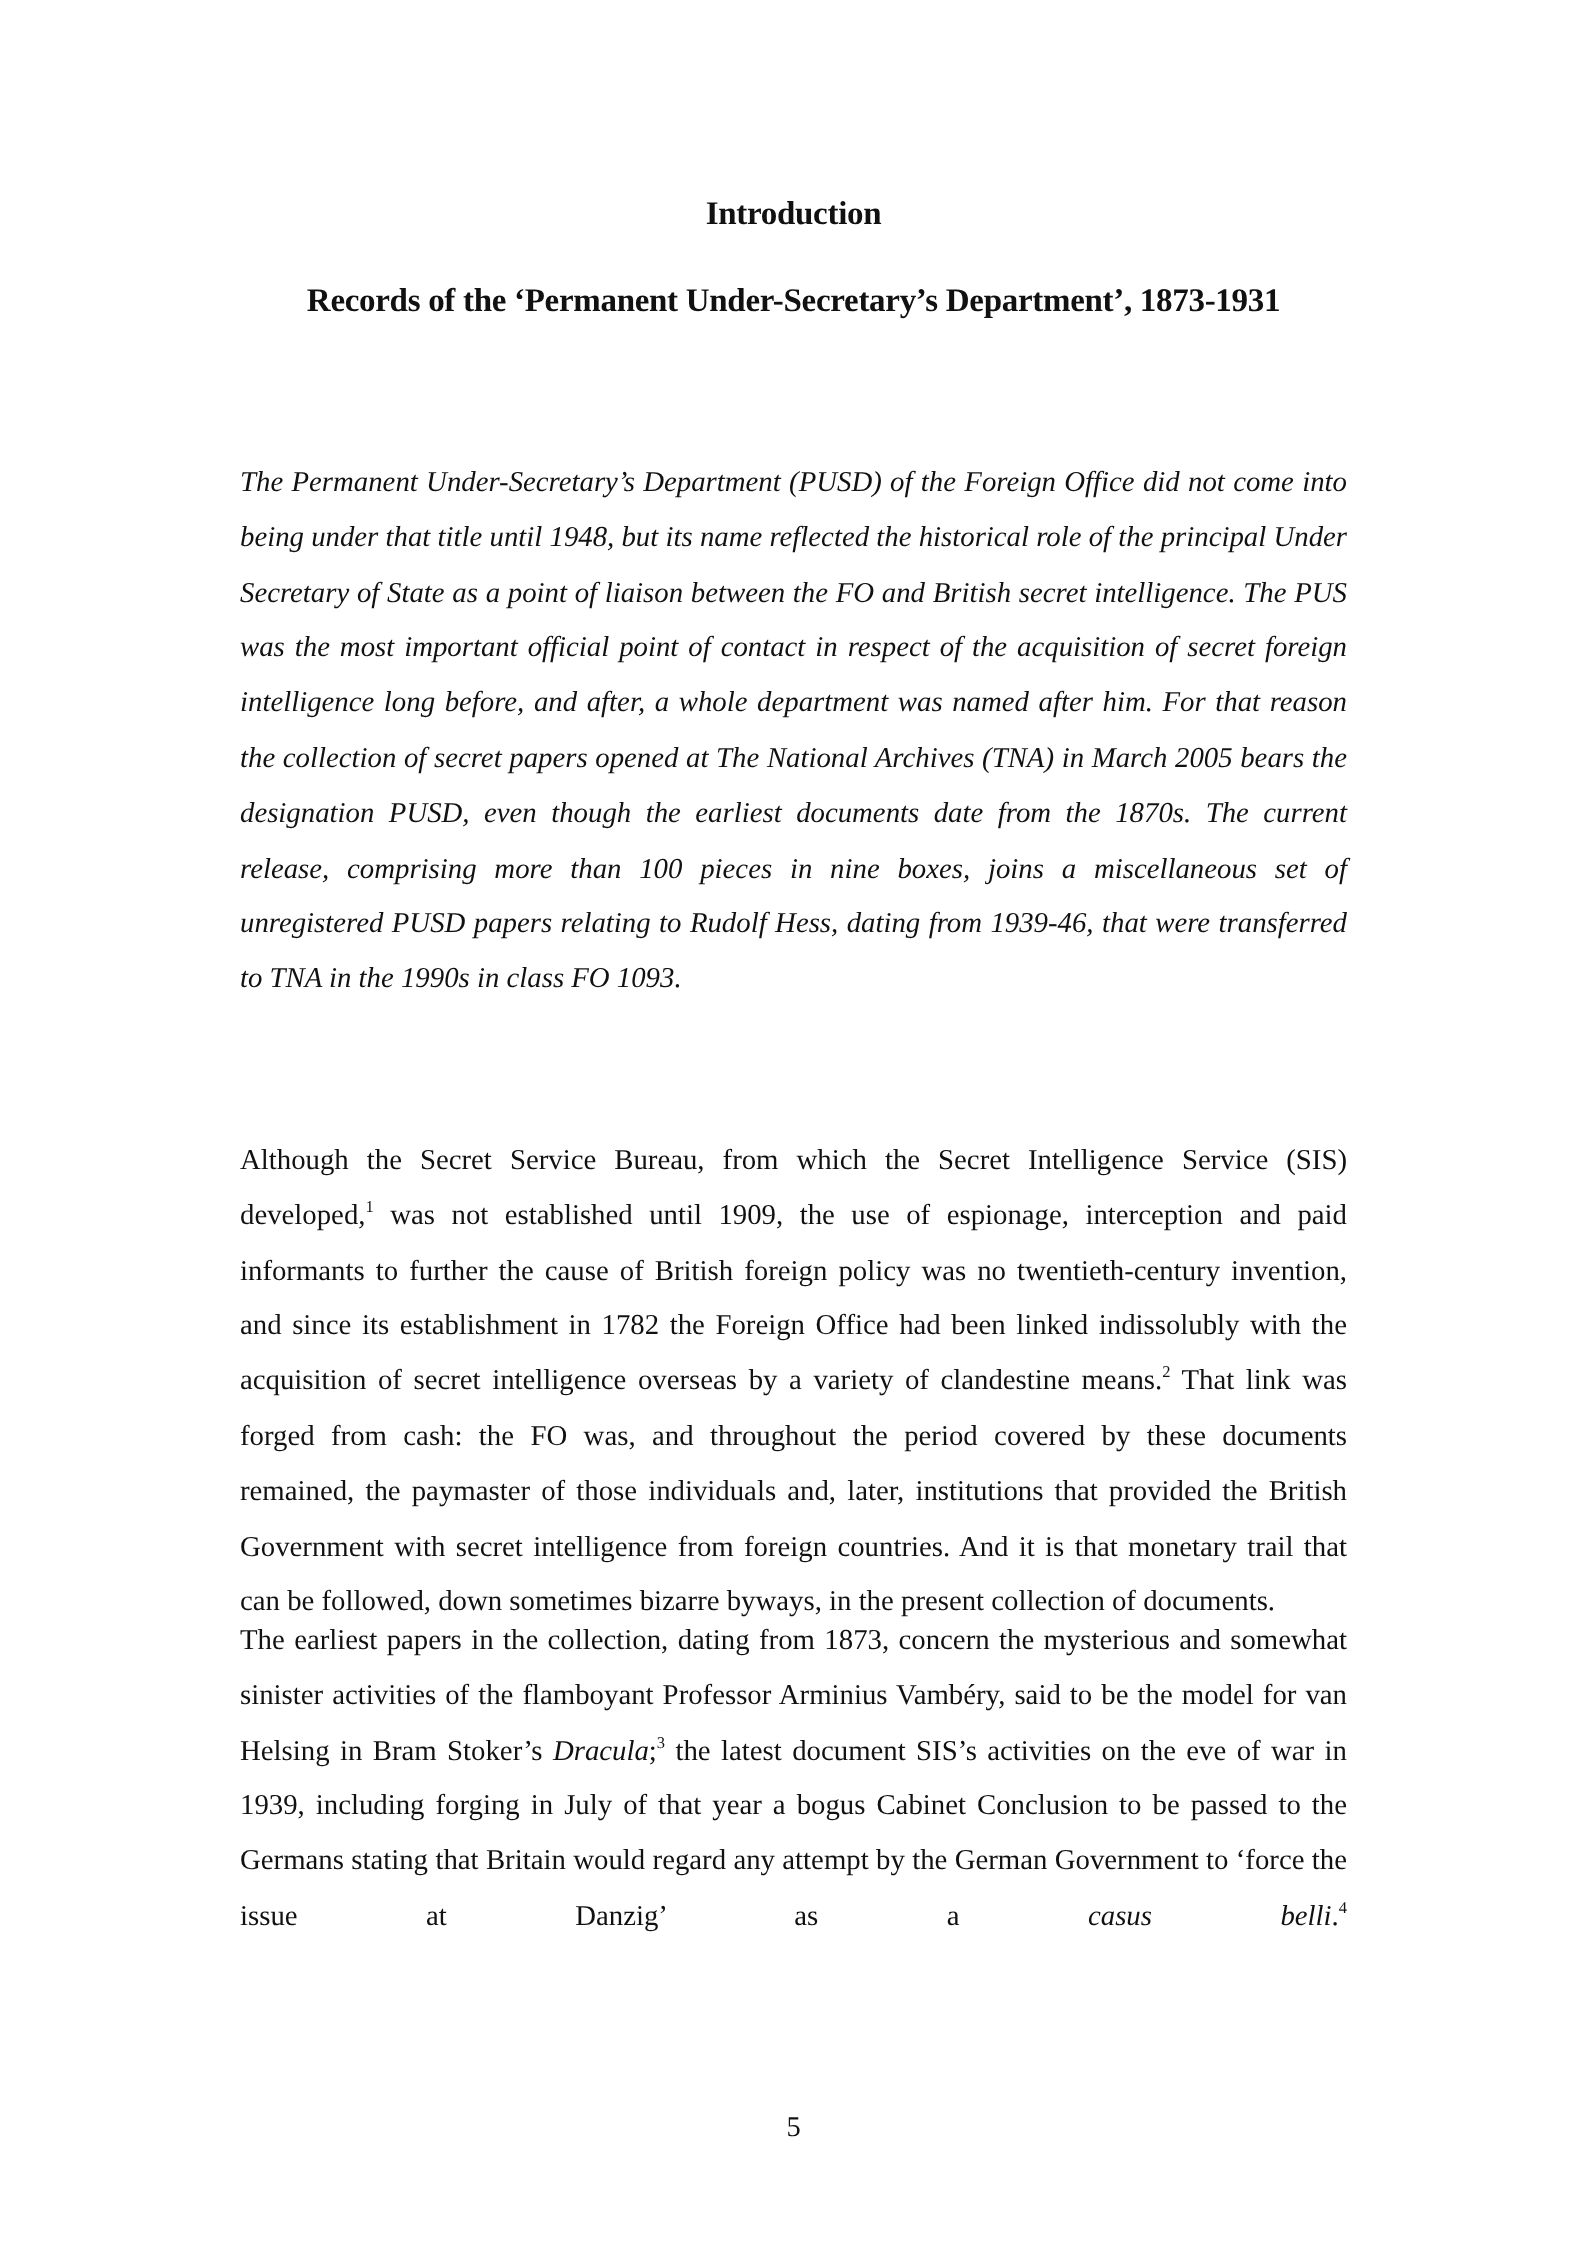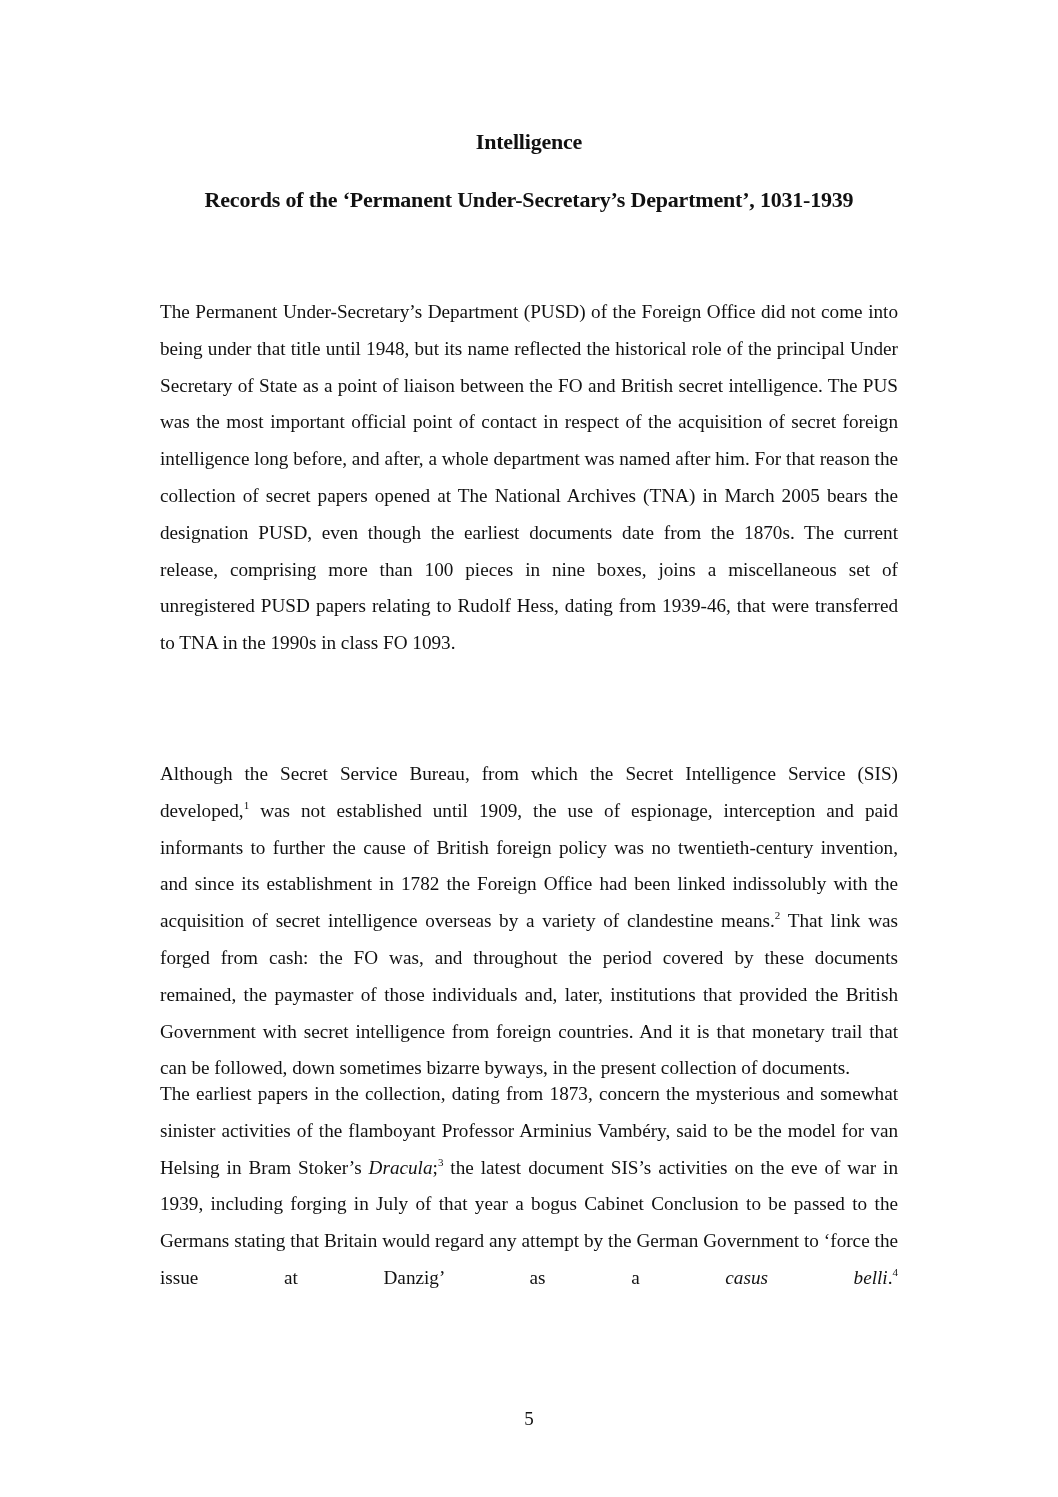--- a/index.html
+++ b/index.html
@@ -11,34 +11,34 @@
     position: absolute; left: 160px; width: 738px; text-align: center;
     font-weight: bold; font-size: 22px; letter-spacing: -0.2px;
   }
   .t1 { top: 129px; }
   .t2 { top: 186px; line-height: 28px; }
   .para {
     position: absolute; left: 160px; width: 738px;
     font-size: 19.2px; line-height: 36.8px; text-align: justify;
     text-align-last: left; margin: 0;
   }
-  .p1 { top: 294px; }
+  .p1 { top: 304px; font-style: italic; }
   .p2 { top: 756px; }
   .p3 { top: 1076px; text-align-last: justify; }
   sup { font-size: 11px; line-height: 0; vertical-align: 8px; }
   .pagenum {
     position: absolute; top: 1408px; left: 0; width: 1058px; text-align: center;
     font-size: 19px;
   }
 </style>
 </head>
 <body>
 
-<div class="title t1">Intelligence</div>
-<div class="title t2">Records of the ‘Permanent Under-Secretary’s Department’, 1031-1939</div>
+<div class="title t1">Introduction</div>
+<div class="title t2">Records of the ‘Permanent Under-Secretary’s Department’, 1873-1931</div>
 
 <p class="para p1">The Permanent Under-Secretary’s Department (PUSD) of the Foreign Office did not come into being under that title until 1948, but its name reflected the historical role of the principal Under Secretary of State as a point of liaison between the FO and British secret intelligence. The PUS was the most important official point of contact in respect of the acquisition of secret foreign intelligence long before, and after, a whole department was named after him. For that reason the collection of secret papers opened at The National Archives (TNA) in March 2005 bears the designation PUSD, even though the earliest documents date from the 1870s. The current release, comprising more than 100 pieces in nine boxes, joins a miscellaneous set of unregistered PUSD papers relating to Rudolf Hess, dating from 1939-46, that were transferred to TNA in the 1990s in class FO 1093.</p>
 
 <p class="para p2"><span>Although the Secret Service Bureau, from which the Secret Intelligence Service (SIS) developed,</span><sup>1</sup><span> was not established until 1909, the use of espionage, interception and paid informants to further the cause of British foreign policy was no twentieth-century invention, and since its establishment in 1782 the Foreign Office had been linked indissolubly with the acquisition of secret intelligence overseas by a variety of clandestine means.</span><sup>2</sup><span> That link was forged from cash: the FO was, and throughout the period covered by these documents remained, the paymaster of those individuals and, later, institutions that provided the British Government with secret intelligence from foreign countries. And it is that monetary trail that can be followed, down sometimes bizarre byways, in the present collection of documents.</span></p>
 
 <p class="para p3"><span>The earliest papers in the collection, dating from 1873, concern the mysterious and somewhat sinister activities of the flamboyant Professor Arminius Vambéry, said to be the model for van Helsing in Bram Stoker’s </span><i>Dracula</i><span>;</span><sup>3</sup><span> the latest document SIS’s activities on the eve of war in 1939, including forging in July of that year a bogus Cabinet Conclusion to be passed to the Germans stating that Britain would regard any attempt by the German Government to ‘force the issue at Danzig’ as a </span><i>casus belli</i><span>.</span><sup>4</sup></p>
 
 <div class="pagenum">5</div>
 
 </body></html>

